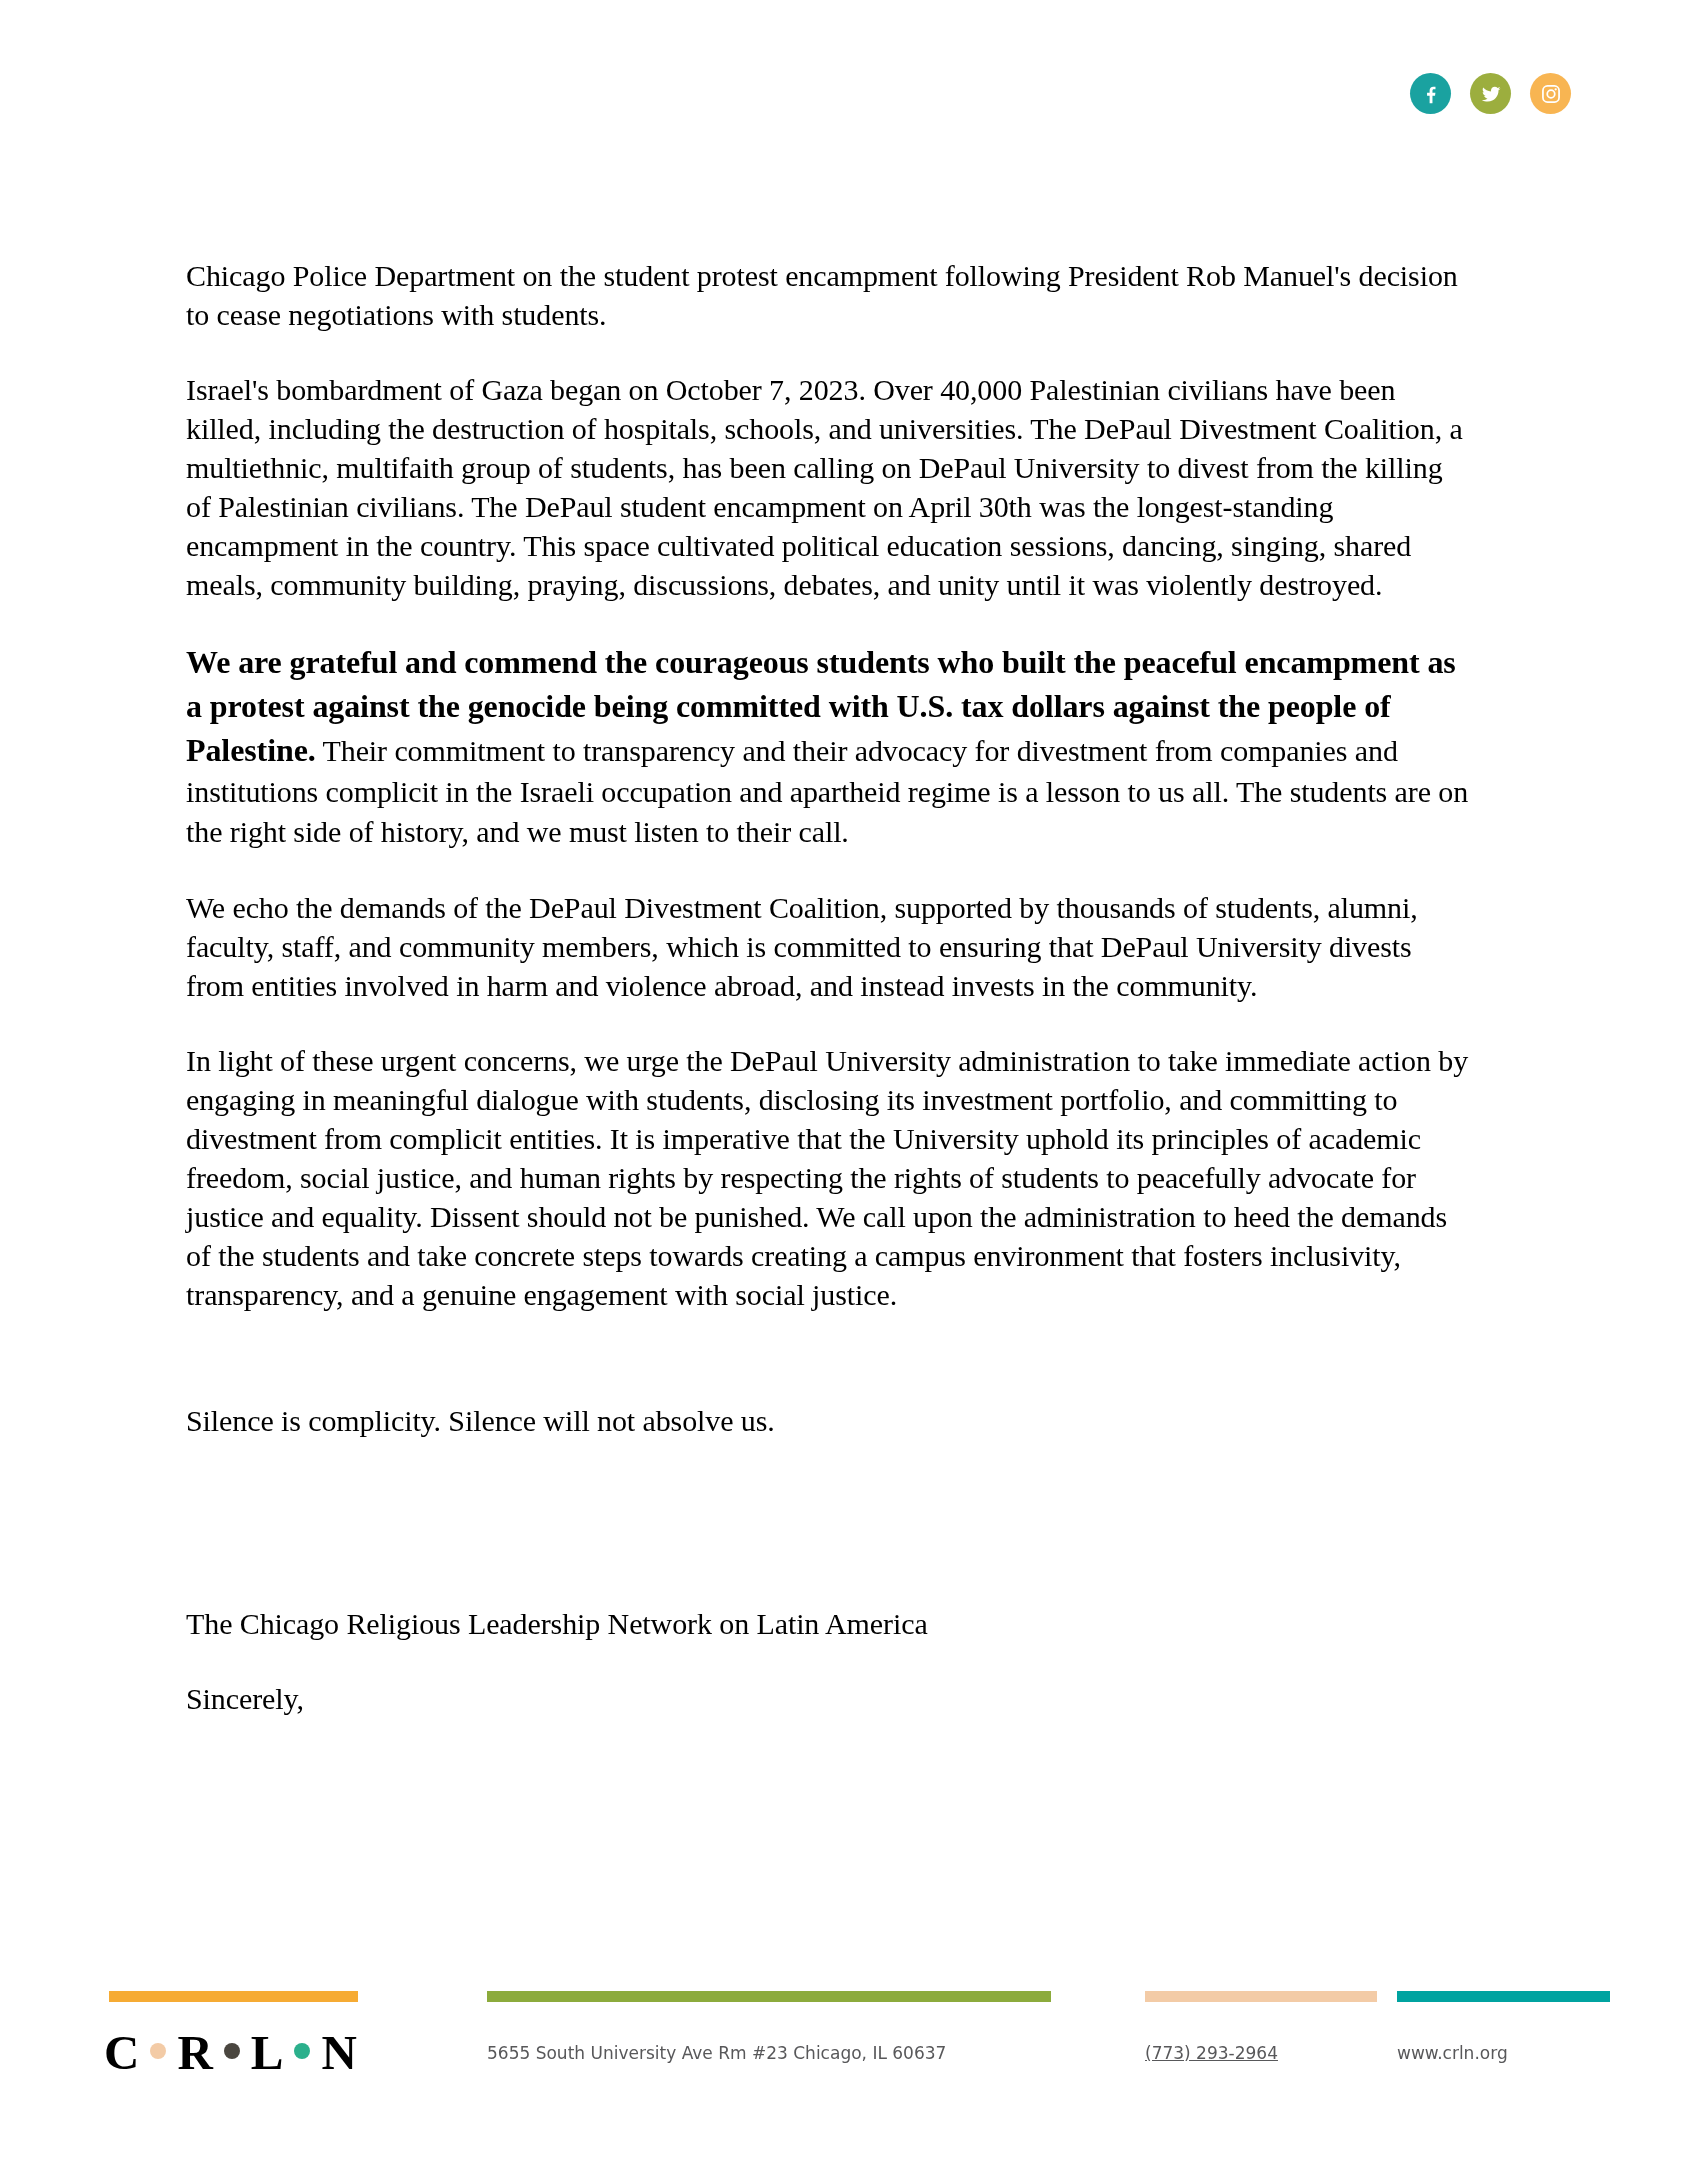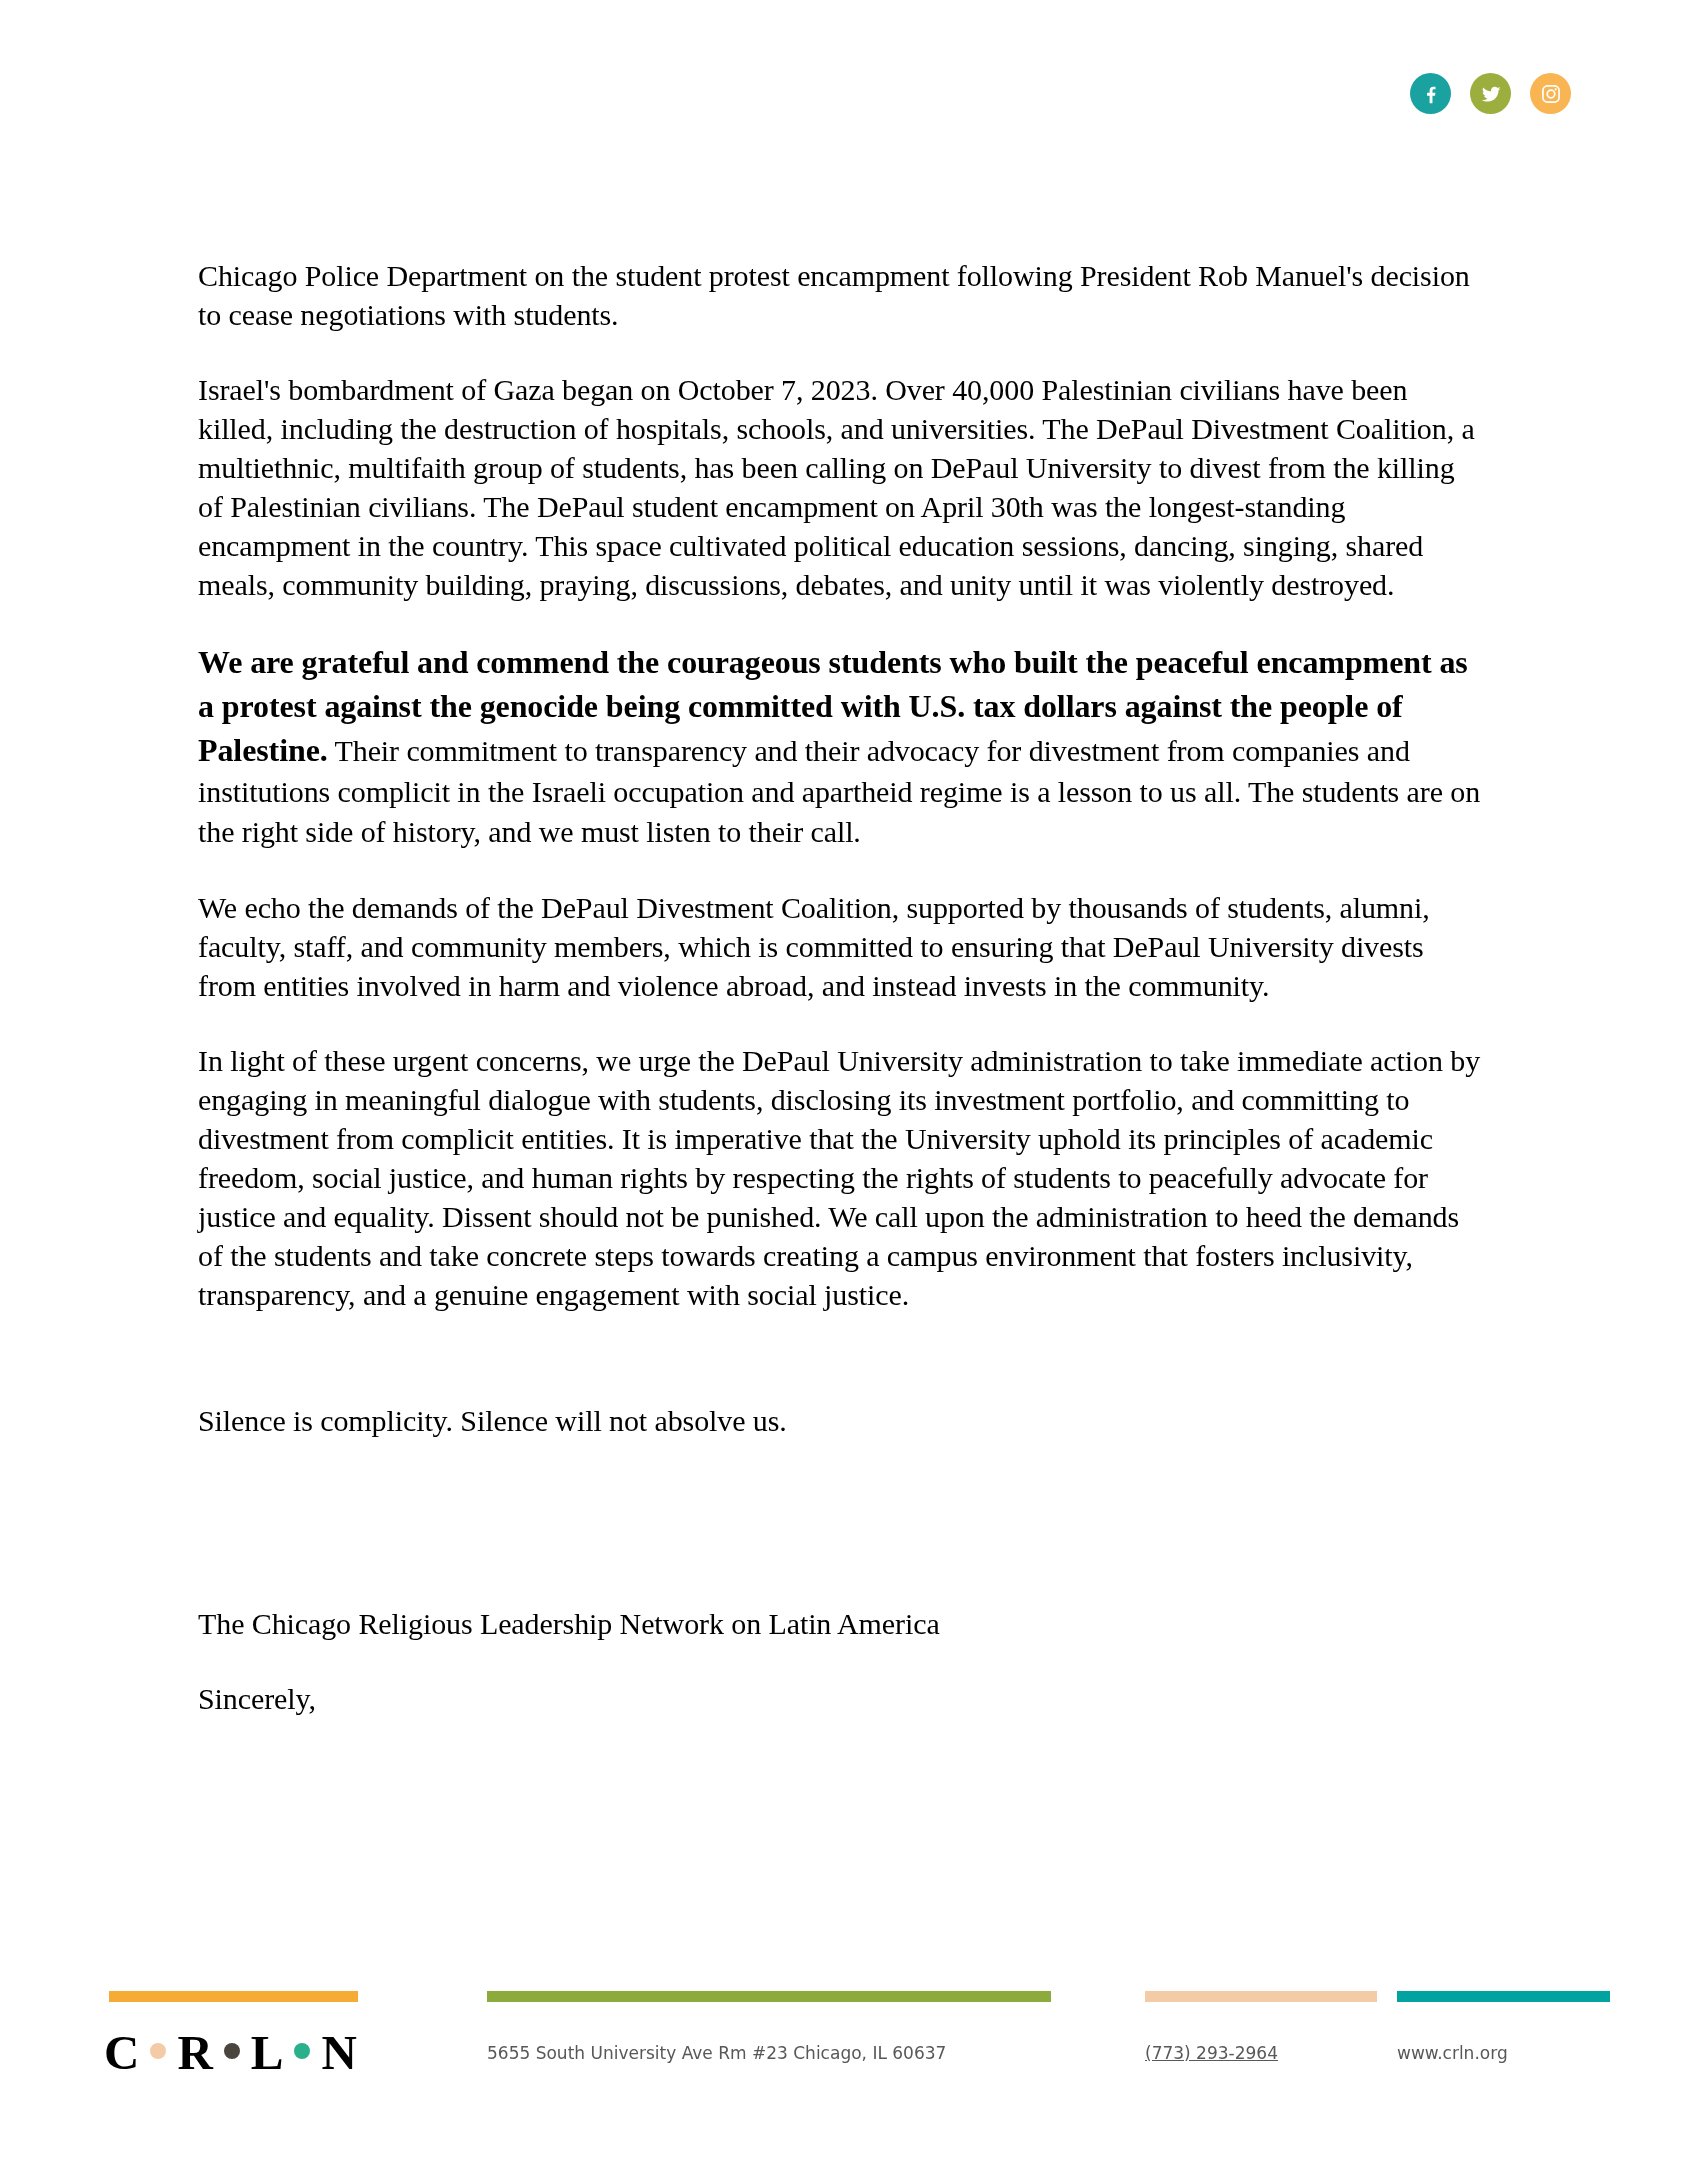--- a/index.html
+++ b/index.html
@@ -31,21 +31,21 @@
     border-radius: 50%;
     display: flex;
     align-items: center;
     justify-content: center;
   }
   .social-icon svg { display: block; }
 
   
   .letter {
     position: absolute;
-    left: 198px;
+    left: 186px;
     top: 256px;
     width: 1286px;
   }
   .para {
     font-size: 30px;
     line-height: 39px;
     margin: 0 0 36px 0;
     text-align: left;
     letter-spacing: -0.1px;
   }

